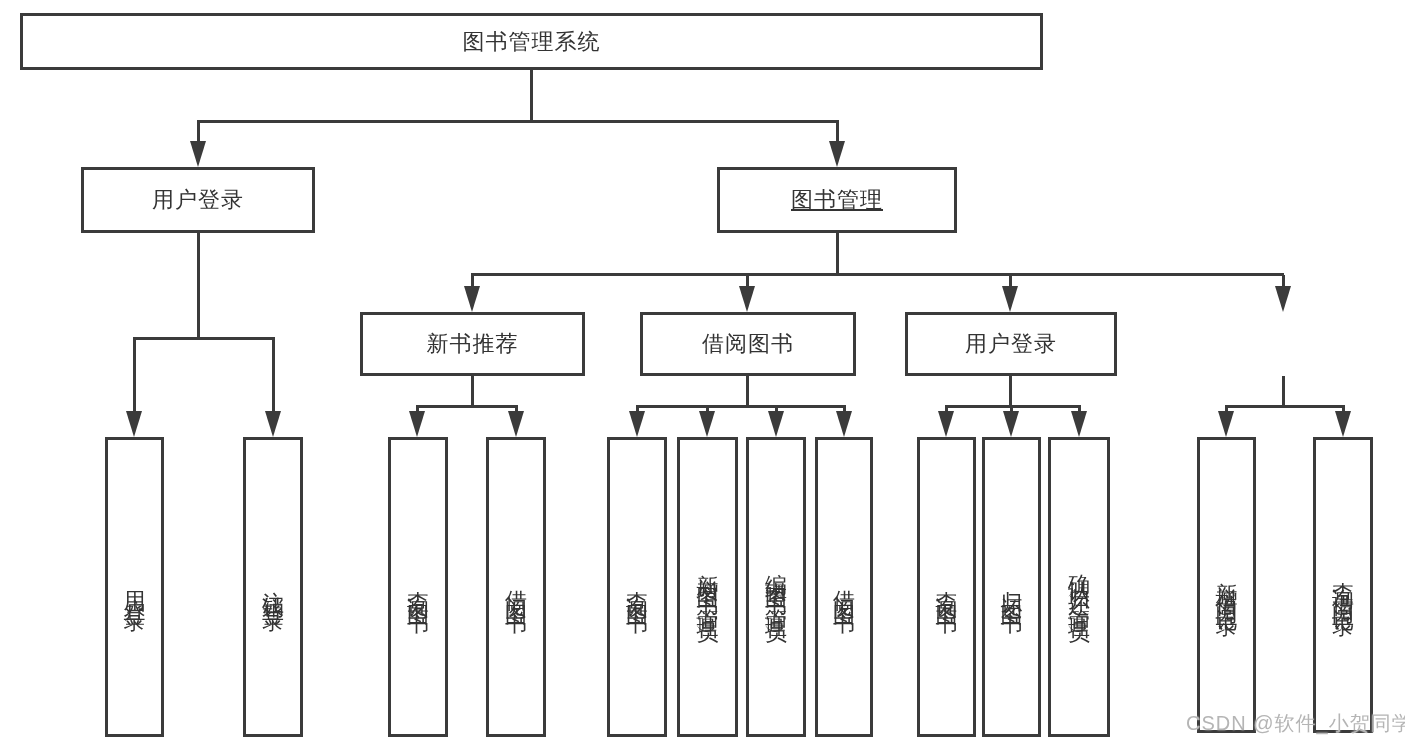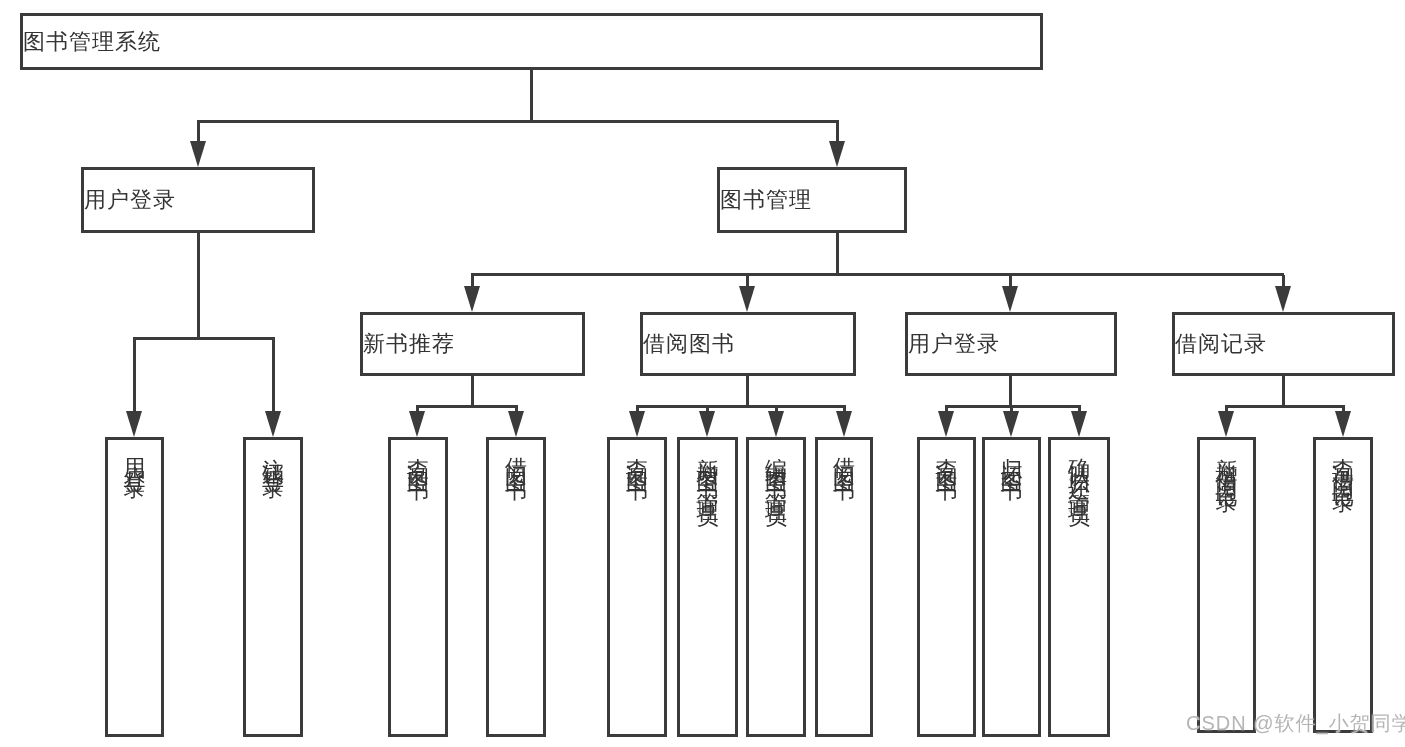--- a/index.html
+++ b/index.html
@@ -11,21 +11,21 @@
     color:#333;
     overflow:hidden;
   }
   .node {
     position:absolute;
     box-sizing:border-box;
     border:3px solid #3b3b3b;
     background:#fff;
     display:flex;
     align-items:center;
-    justify-content:flex-start;
+    justify-content:center;
     font-size:22px;
     letter-spacing:1px;
     color:#333;
     z-index:2;
   }
   .node.v {
     writing-mode:vertical-rl;
     text-orientation:mixed;
     font-size:22px;
     letter-spacing:7px;
@@ -65,21 +65,21 @@
   <div class="vl" style="left:530px; top:69px; height:51px;"></div>
   <div class="hl" style="left:197px; top:120px; width:642px;"></div>
   <div class="vl" style="left:197px; top:122px; height:20px;"></div>
   <div class="arw" style="left:190px; top:141px;"></div>
   <div class="vl" style="left:836px; top:122px; height:20px;"></div>
   <div class="arw" style="left:829px; top:141px;"></div>
 
   <div class="node" style="left:81px; top:167px; width:234px; height:66px;">
     <span>用户登录</span>
   </div>
-  <div class="node" style="left:717px; top:167px; width:190px; height:66px;">
+  <div class="node" style="left:717px; top:167px; width:240px; height:66px;text-decoration:underline;">
     <span>图书管理</span>
   </div>
 
   <div class="vl" style="left:197px; top:233px; height:106px;"></div>
   <div class="hl" style="left:133px; top:337px; width:142px;"></div>
   <div class="vl" style="left:133px; top:339px; height:73px;"></div>
   <div class="arw" style="left:126px; top:411px;"></div>
   <div class="vl" style="left:272px; top:339px; height:73px;"></div>
   <div class="arw" style="left:265px; top:411px;"></div>
 
@@ -95,23 +95,20 @@
   <div class="arw" style="left:1275px; top:286px;"></div>
 
   <div class="node" style="left:360px; top:312px; width:225px; height:64px;">
     <span>新书推荐</span>
   </div>
   <div class="node" style="left:640px; top:312px; width:216px; height:64px;">
     <span>借阅图书</span>
   </div>
   <div class="node" style="left:905px; top:312px; width:212px; height:64px;">
     <span>用户登录</span>
-  </div>
-  <div class="node" style="left:1172px; top:312px; width:223px; height:64px;">
-    <span>借阅记录</span>
   </div>
 
   <div class="vl" style="left:471px; top:376px; height:31px;"></div>
   <div class="hl" style="left:416px; top:405px; width:102px;"></div>
   <div class="vl" style="left:416px; top:407px; height:6px;"></div>
   <div class="arw" style="left:409px; top:411px;"></div>
   <div class="vl" style="left:515px; top:407px; height:6px;"></div>
   <div class="arw" style="left:508px; top:411px;"></div>
 
   <div class="vl" style="left:746px; top:376px; height:31px;"></div>

